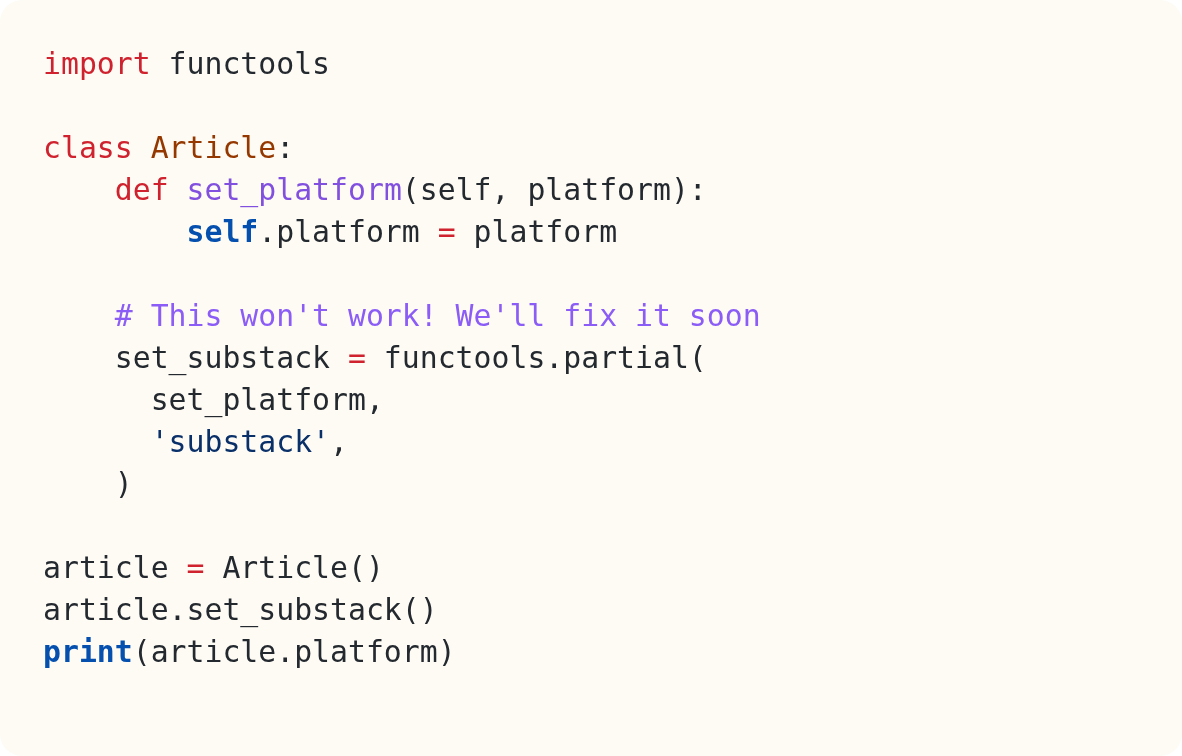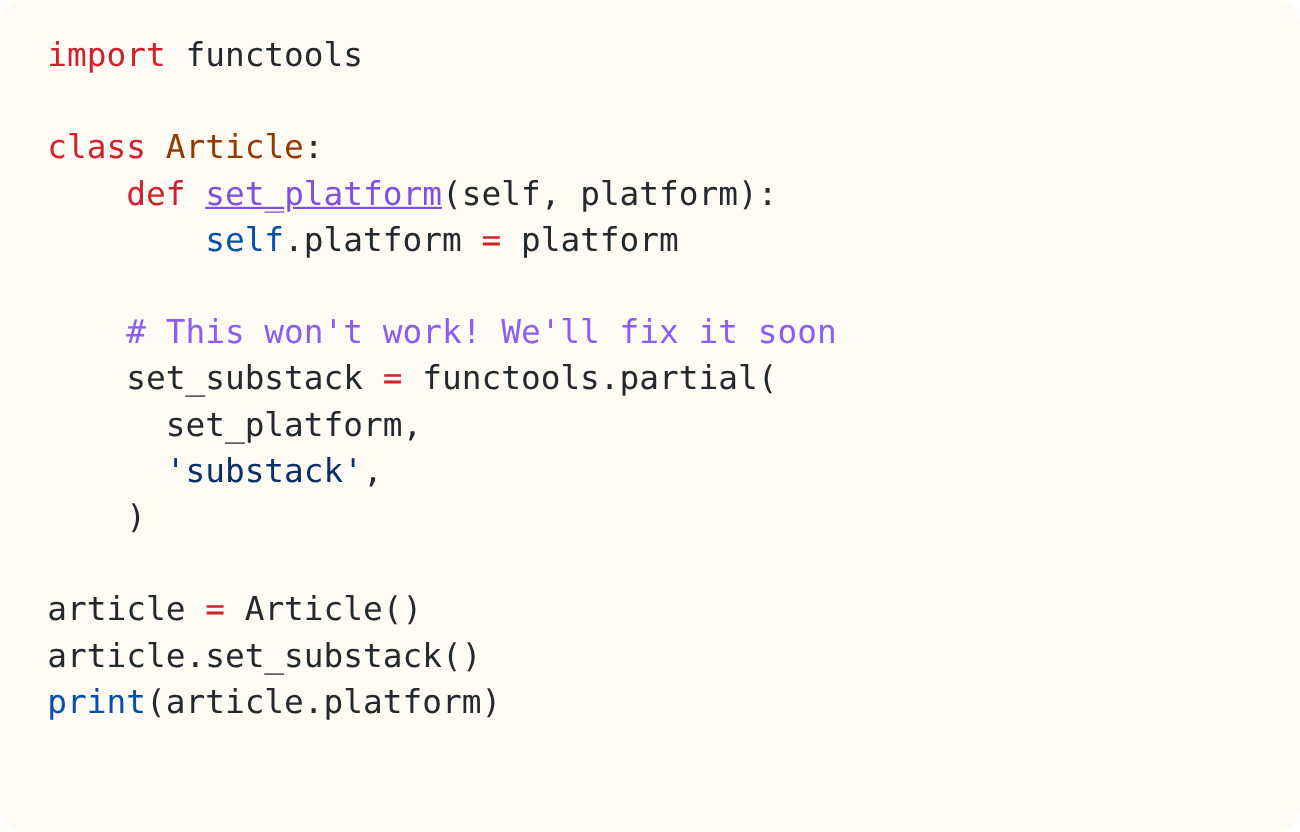--- a/index.html
+++ b/index.html
@@ -1,30 +1,30 @@
 <!DOCTYPE html>
 <html><head>
 <meta charset="utf-8">
 <style>
   html, body { margin:0; padding:0; background:#ffffff; }
   body { width:1182px; height:756px; overflow:hidden; }
   .code-block {
     position:absolute; left:0; top:0; width:1182px; height:756px;
     background:#fdfbf4; border-radius:22px; box-sizing:border-box;
-    padding:30px 0 0 43px;
+    padding:43px 0 0 43px;
   }
   pre {
     margin:0; font-family:"DejaVu Sans Mono", "Liberation Mono", monospace;
     font-size:29.8px; line-height:42px; color:#24292f; white-space:pre;
   }
   .line { display:block; height:42px; }
   .kw { color:#cf222e; }
   .cls { color:#953800; }
-  .fn { color:#8250df;text-decoration:underline; }
-  .bi { color:#0550ae; }
+  .fn { color:#8250df; }
+  .bi { color:#0550ae;font-weight:bold; }
   .op { color:#cf222e; }
   .str { color:#0a3069; }
   .cm { color:#8b5cf6; }
 </style>
 </head>
 <body>
 
 <div class="code-block">
   <pre id="code"><span class="line"><span class="kw">import</span><span> functools</span></span><span class="line"> </span><span class="line"><span class="kw">class</span><span> </span><span class="cls">Article</span><span>:</span></span><span class="line"><span>    </span><span class="kw">def</span><span> </span><span class="fn">set_platform</span><span>(self, platform):</span></span><span class="line"><span>        </span><span class="bi">self</span><span>.platform </span><span class="op">=</span><span> platform</span></span><span class="line"> </span><span class="line"><span>    </span><span class="cm"># This won't work! We'll fix it soon</span></span><span class="line"><span>    set_substack </span><span class="op">=</span><span> functools.partial(</span></span><span class="line"><span>      set_platform,</span></span><span class="line"><span>      </span><span class="str">'substack'</span><span>,</span></span><span class="line"><span>    )</span></span><span class="line"> </span><span class="line"><span>article </span><span class="op">=</span><span> Article()</span></span><span class="line"><span>article.set_substack()</span></span><span class="line"><span class="bi">print</span><span>(article.platform)</span></span></pre>
 </div>

